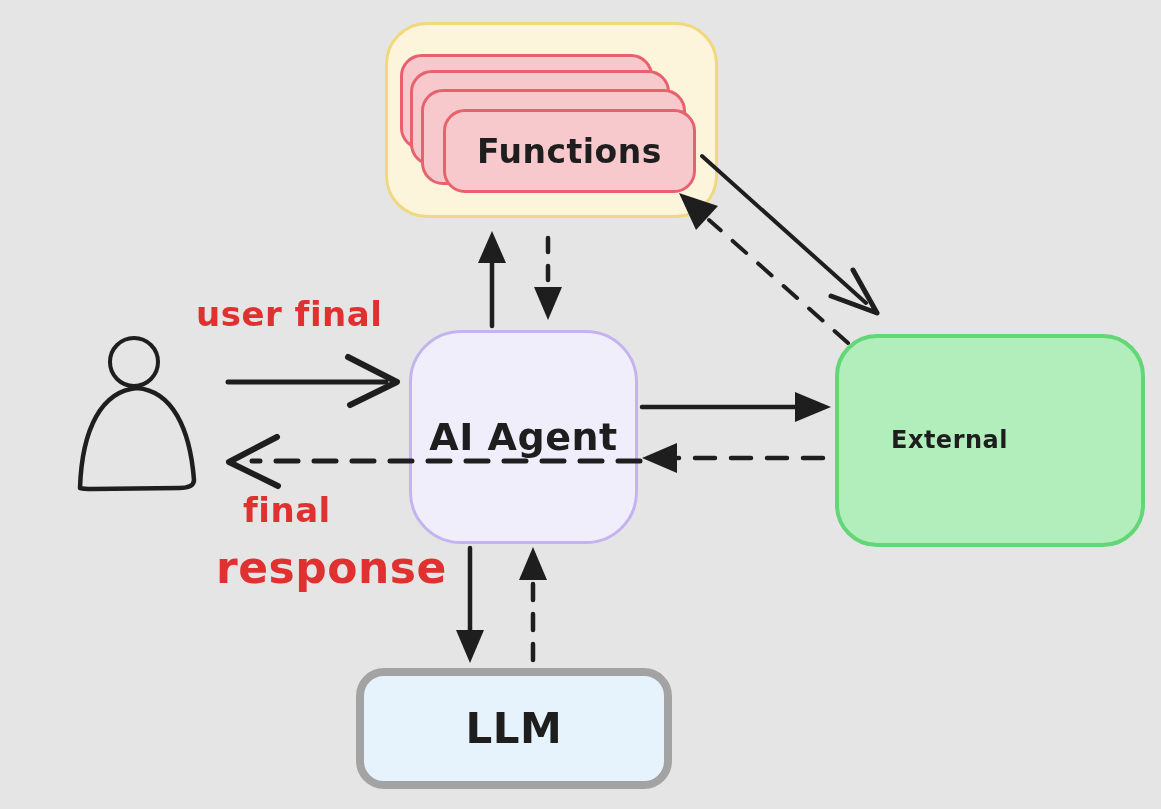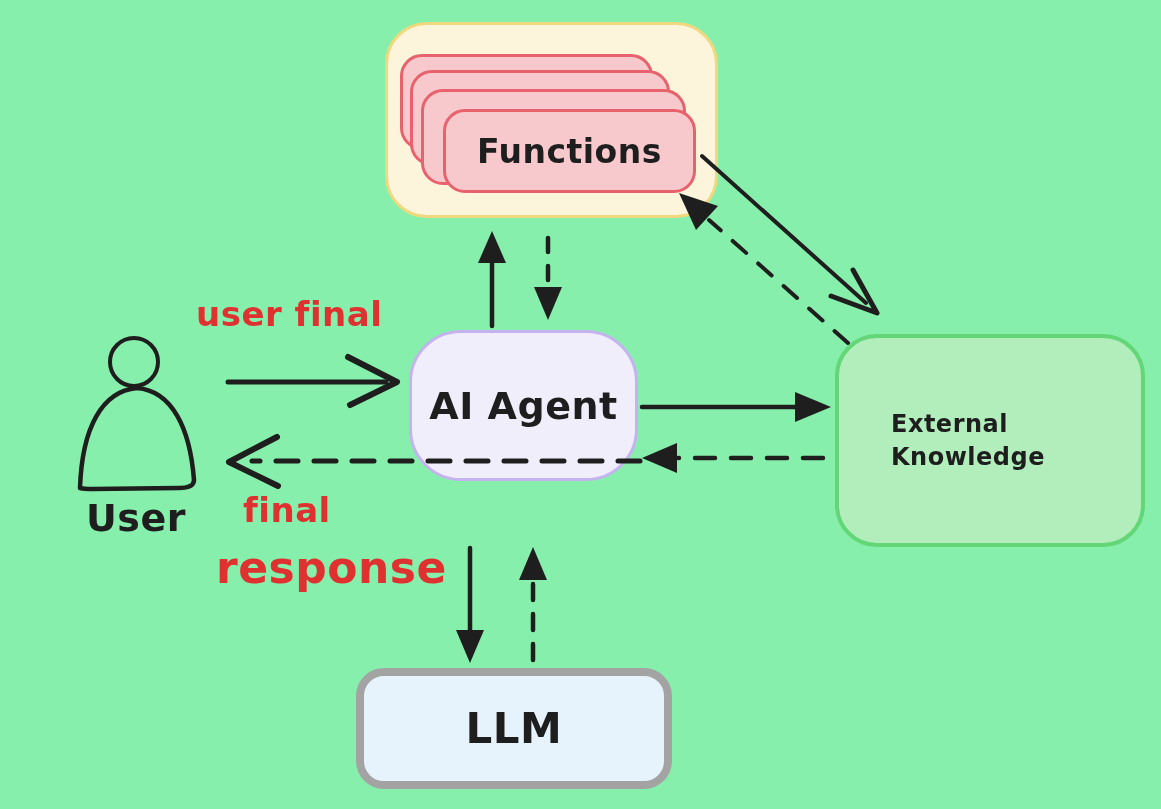--- a/index.html
+++ b/index.html
@@ -5,21 +5,21 @@
   html, body {
     margin: 0;
     padding: 0;
     background: #ffffff;
     font-family: "DejaVu Sans", sans-serif;
   }
   .canvas {
     position: relative;
     width: 1161px;
     height: 809px;
-    background: #86efac;
+    background: #e5e5e5;
     overflow: hidden;
   }
   .layer {
     position: absolute;
     left: 0; top: 0;
     width: 1161px; height: 809px;
     pointer-events: none;
     z-index: 3;
   }
   .node {
@@ -58,21 +58,21 @@
   .fc2 { left: 22px;  top: 45px; width: 260px; height: 96px; }
   .fc3 { left: 33px;  top: 64px; width: 265px; height: 96px; }
   .fc4 {
     left: 55px;  top: 84px; width: 253px; height: 84px;
     display: flex; align-items: center; justify-content: center;
   }
   .fc4 .node-label { font-size: 33px; }
   
   .agent {
     left: 409px; top: 330px;
-    width: 229px; height: 151px;
+    width: 229px; height: 214px;
     background: #F1EEFB;
     border: 3.5px solid #C5B3EF;
     border-radius: 52px;
   }
   .agent .node-label { font-size: 38px; }
   
   .knowledge {
     left: 835px; top: 334px;
     width: 310px; height: 213px;
     background: #B2EEBC;
@@ -124,29 +124,27 @@
     </div>
   </div>
 
   <div class="node agent">
     <span class="node-label">AI Agent</span>
   </div>
 
   <div class="node knowledge">
     <div class="node-label knowledge-text">
       <span>External</span>
-      <span>Knowledge</span>
     </div>
   </div>
 
   <div class="node llm">
     <span class="node-label">LLM</span>
   </div>
 
-  <div class="text black user-name">User</div>
   <div class="text red uq">user final</div>
   <div class="text red fr1">final</div>
   <div class="text red fr2">response</div>
 
   <svg class="layer" viewBox="0 0 1161 809" xmlns="http://www.w3.org/2000/svg" fill="none" stroke="#1e1e1e" stroke-linecap="round" stroke-linejoin="round">
 
     <g>
       <circle cx="134" cy="362" r="24" stroke-width="4"></circle>
       <path stroke-width="4.5" d="M 80 488 C 82 428 102 391 137 388 C 172 391 190 428 194 480 C 194 486 188 488 179 488 L 92 489 C 84 489 80 488 80 488 Z"></path>
     </g>

